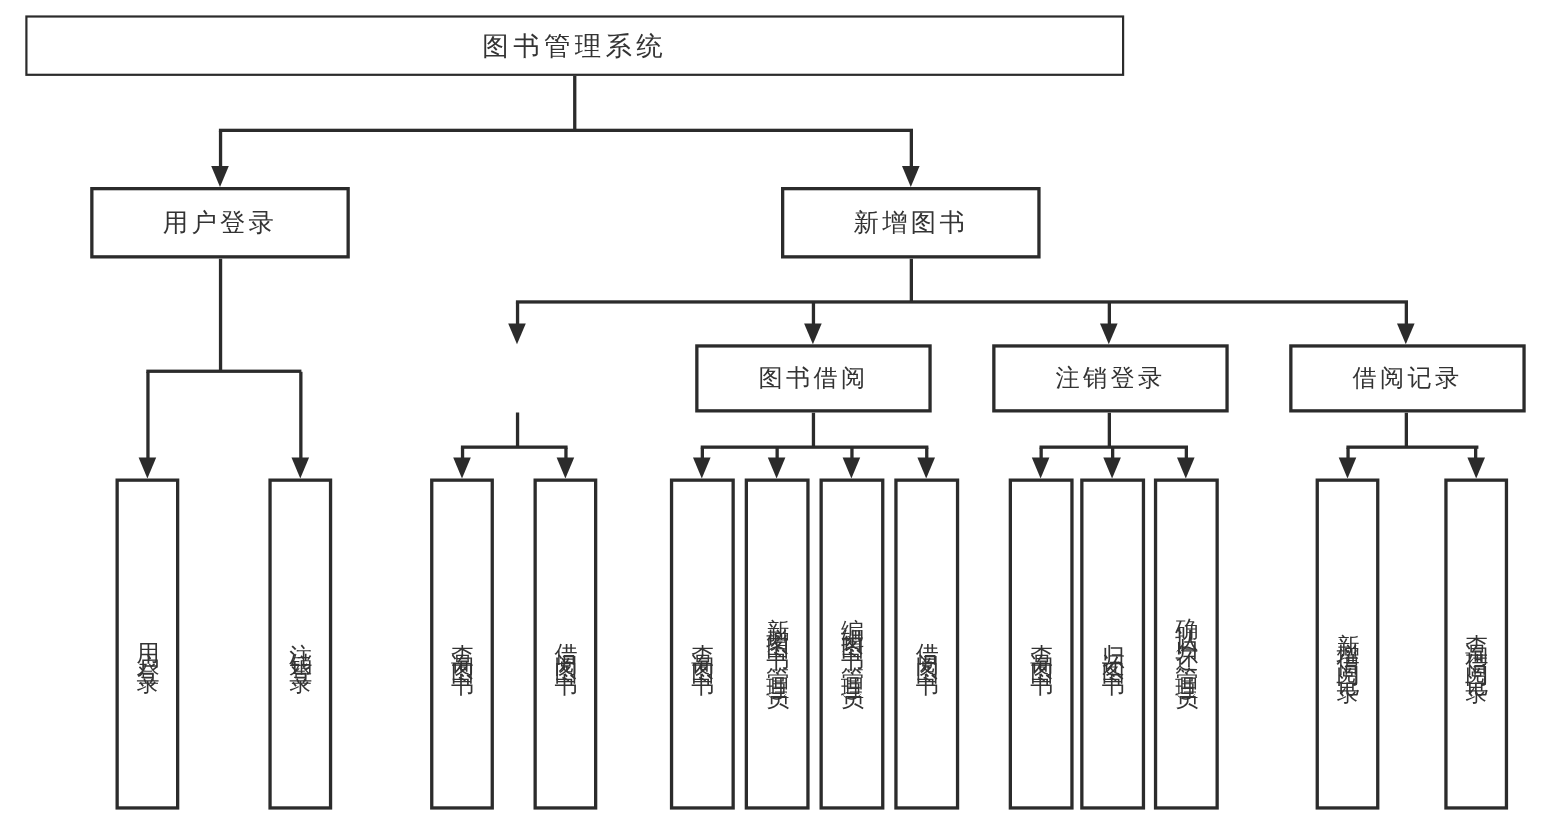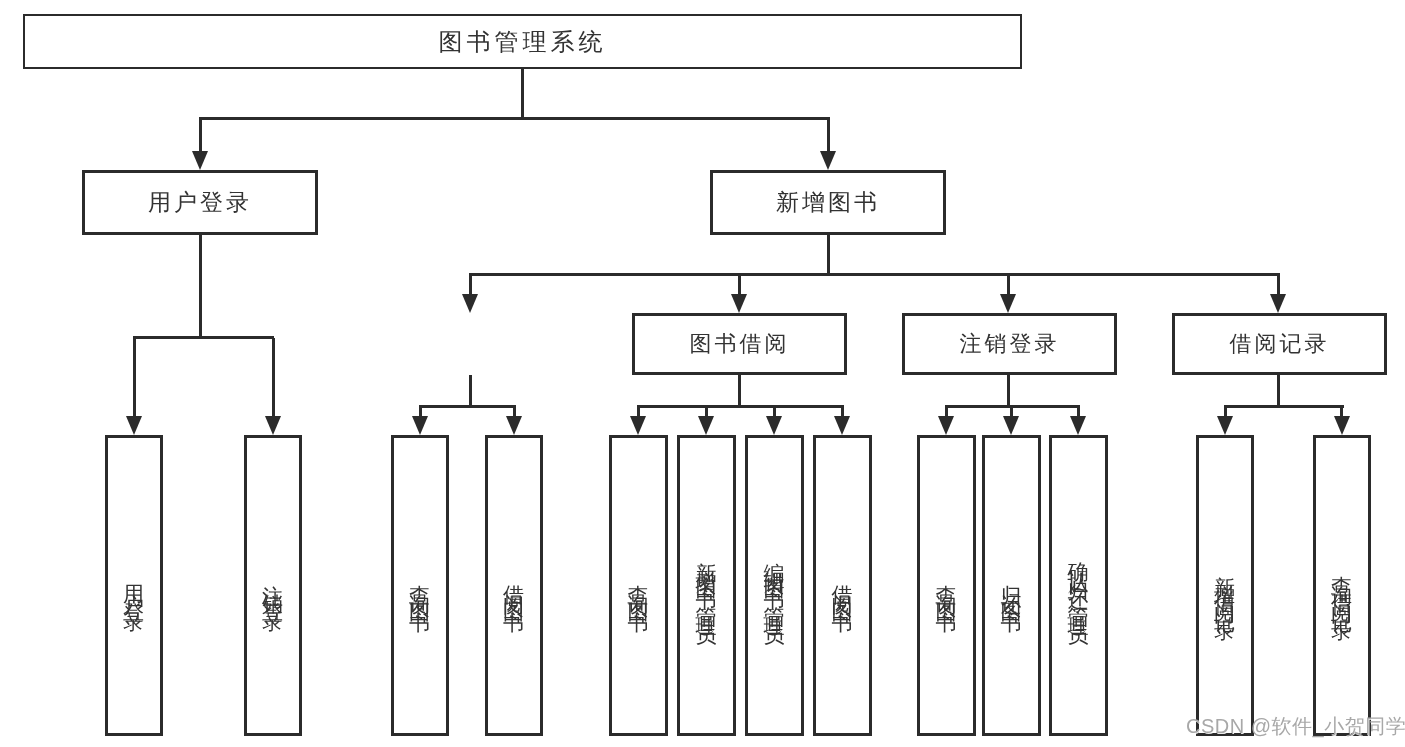--- a/index.html
+++ b/index.html
@@ -189,15 +189,14 @@
     <span class="vtext">确认归还（管理员）</span>
   </div>
 
   <div class="box" style="left:1196px;top:435px;width:58px;height:301px">
     <span class="vtext">新增借阅记录</span>
   </div>
   <div class="box" style="left:1313px;top:435px;width:58px;height:301px">
     <span class="vtext">查询借阅记录</span>
   </div>
 
-  <div class="watermark">CSDN @软件_小贺同学</div>
 
 </div>
 
 </body></html>

